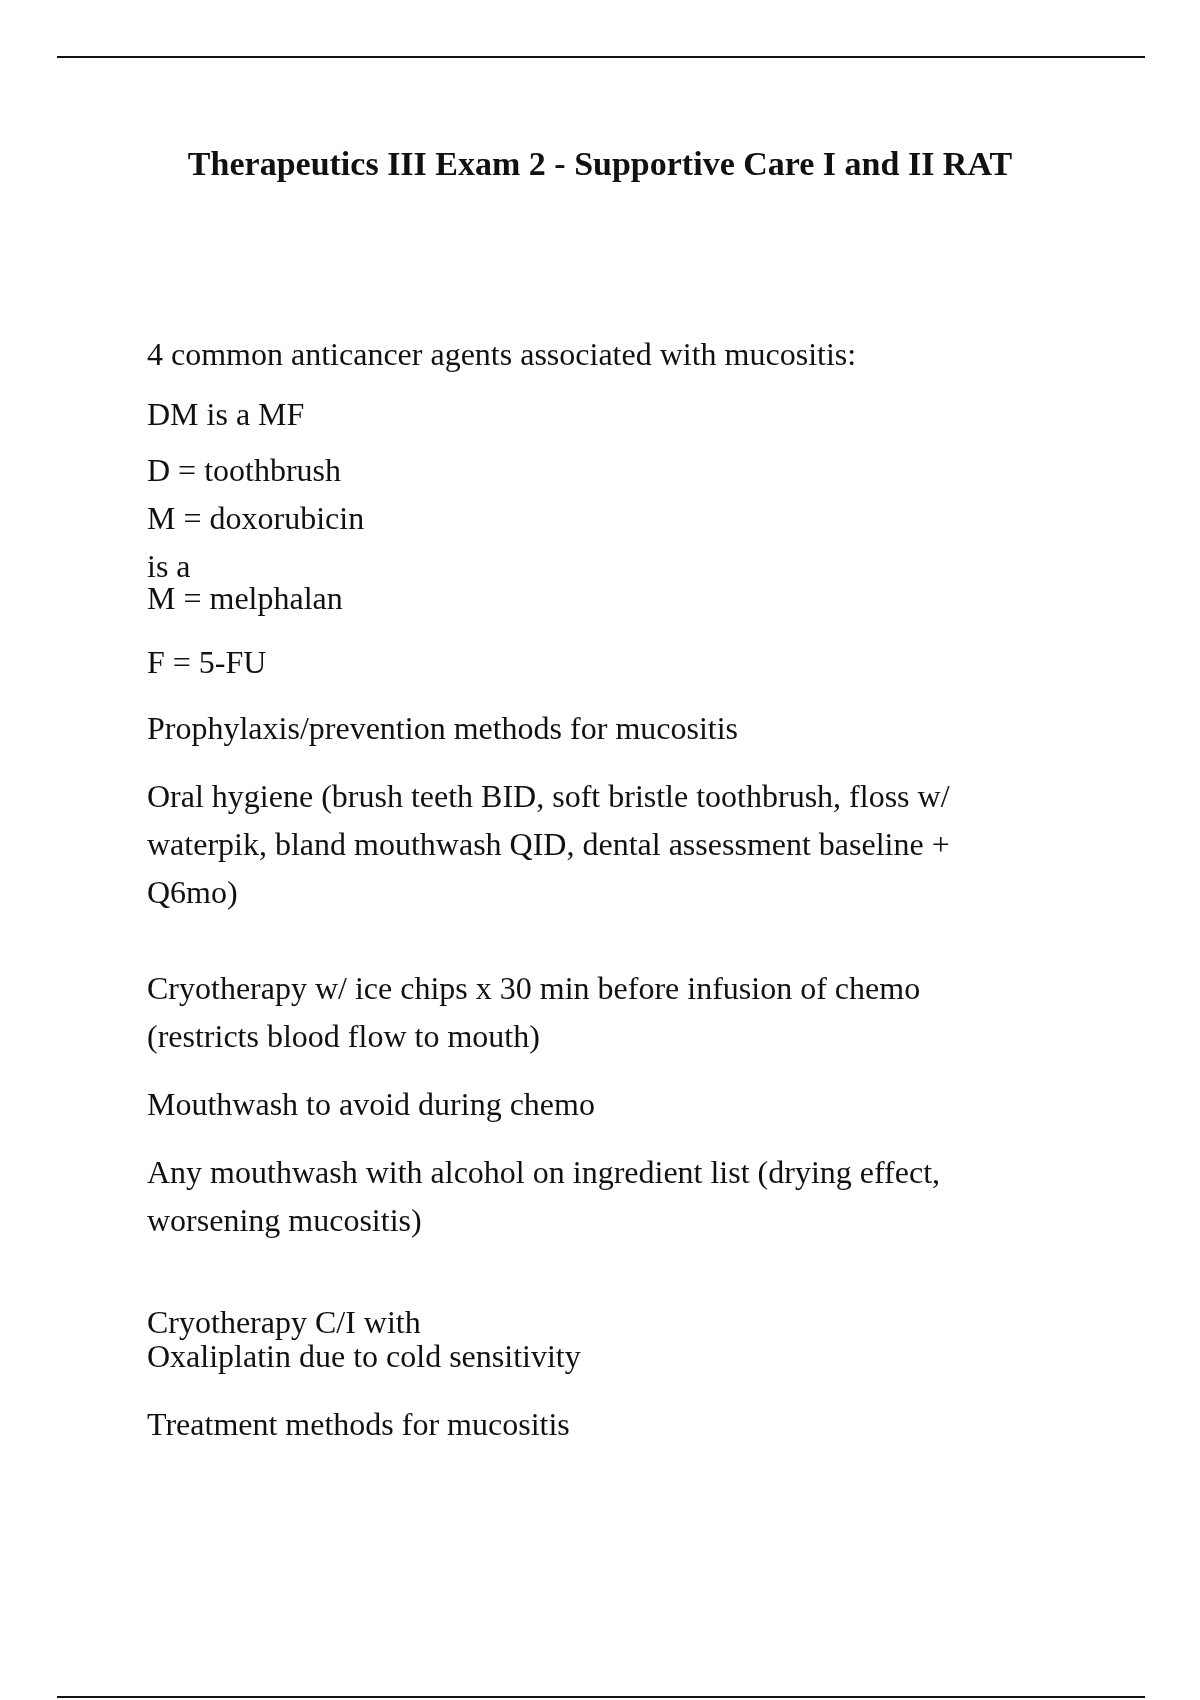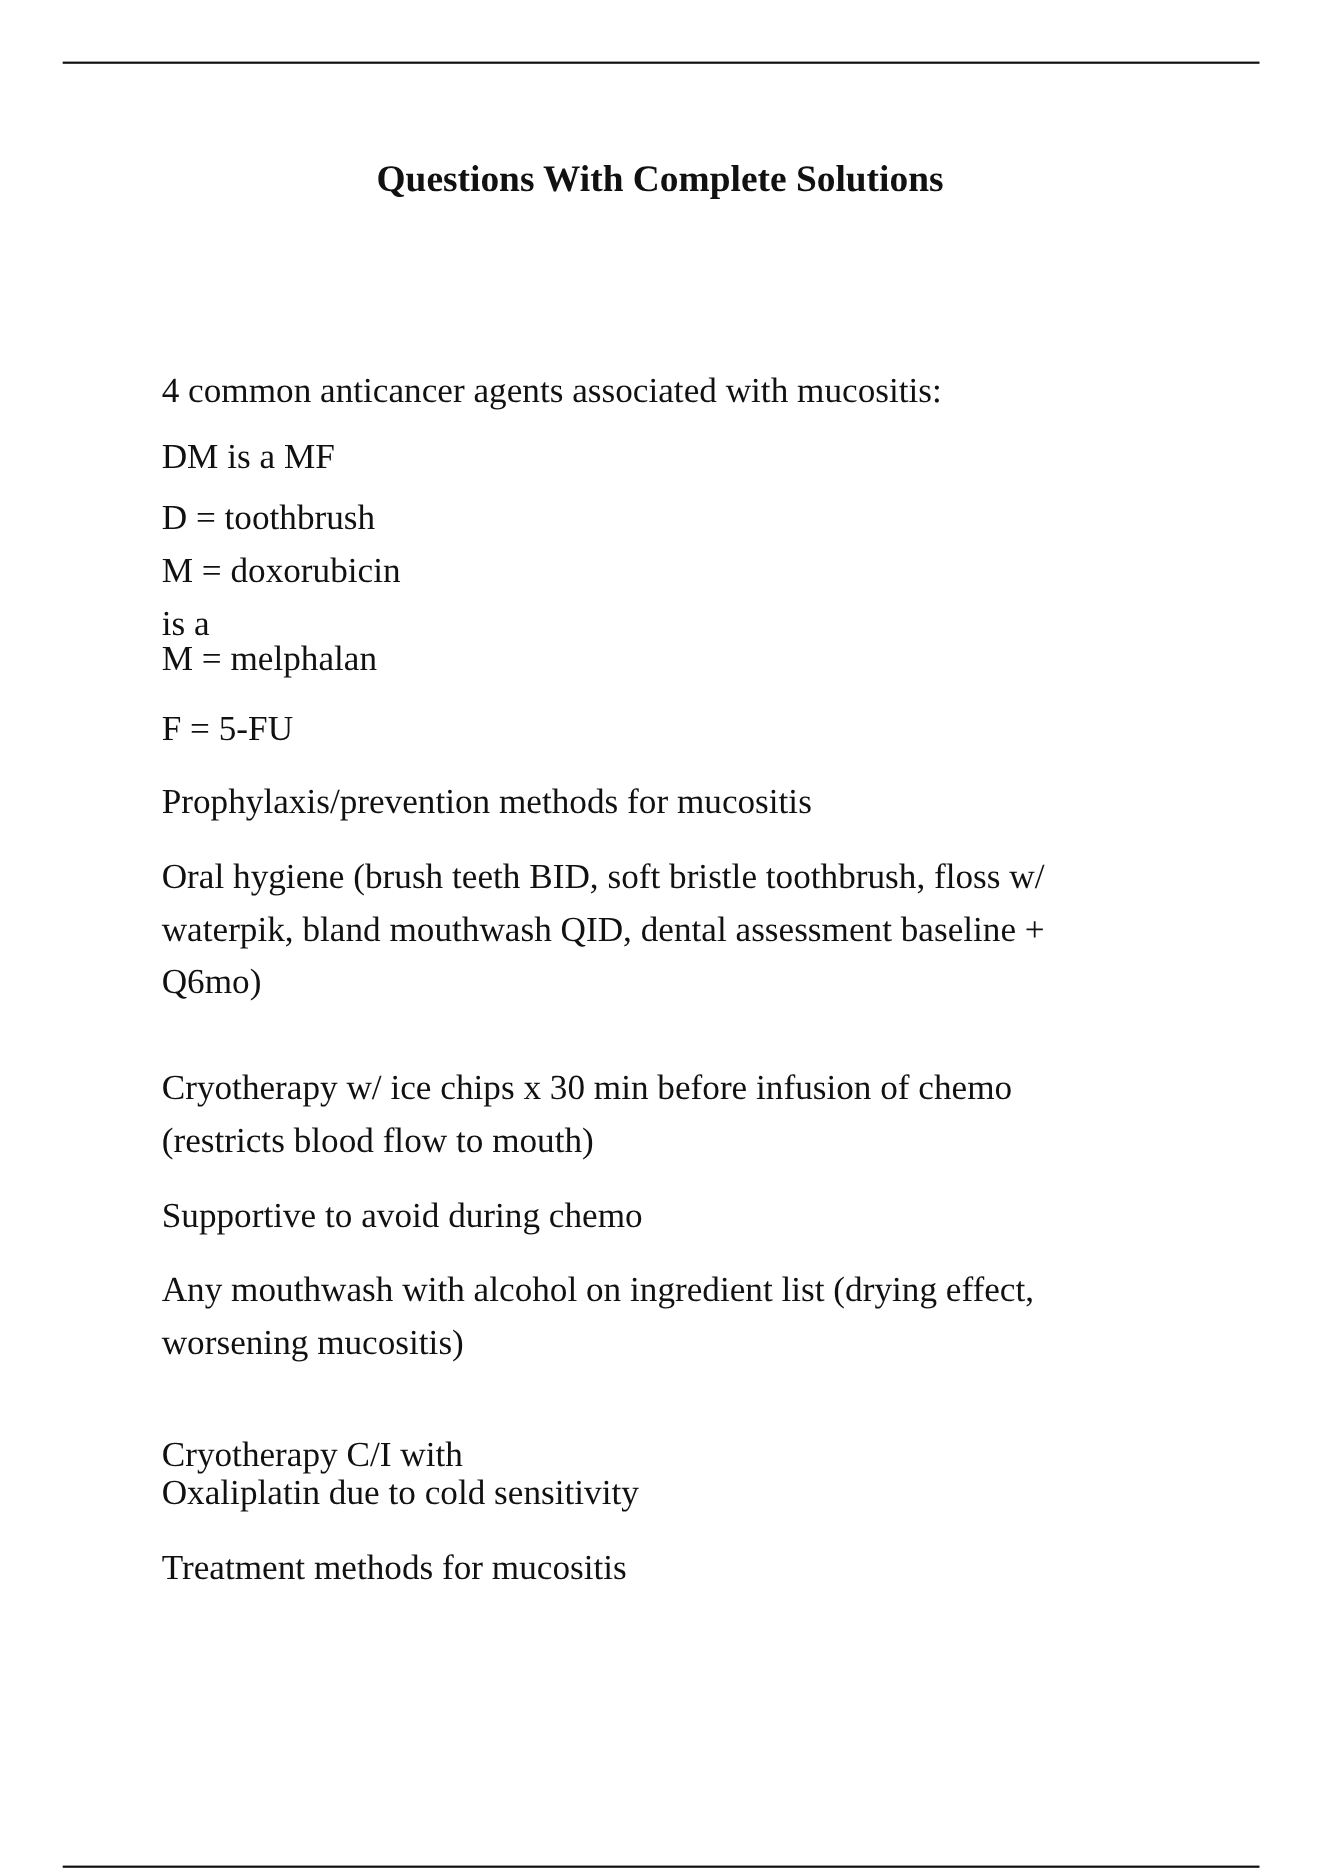--- a/index.html
+++ b/index.html
@@ -13,38 +13,38 @@
     .title div { display:block; }
     .content { position:absolute; left:147px; top:330px; width:940px; font-size:32px; line-height:48px; }
     .line { position:absolute; left:0; white-space:nowrap; }
   </style>
 </head>
 <body>
 
 <div class="rule top"></div>
 
 <div class="title">
-  <div>Questions With Complete Solutions</div>
+  <div>Therapeutics III Exam 2 - Supportive Care I and II RAT</div>
 </div>
 
 <div class="content">
   <div class="line" style="top:0px">4 common anticancer agents associated with mucositis:</div>
   <div class="line" style="top:60px">DM is a MF</div>
   <div class="line" style="top:116px">D = toothbrush</div>
   <div class="line" style="top:164px">M = doxorubicin</div>
   <div class="line" style="top:212px">is a</div>
   <div class="line" style="top:244px">M = melphalan</div>
   <div class="line" style="top:308px">F = 5-FU</div>
   <div class="line" style="top:374px">Prophylaxis/prevention methods for mucositis</div>
   <div class="line" style="top:442px">Oral hygiene (brush teeth BID, soft bristle toothbrush, floss w/</div>
   <div class="line" style="top:490px">waterpik, bland mouthwash QID, dental assessment baseline +</div>
   <div class="line" style="top:538px">Q6mo)</div>
   <div class="line" style="top:634px">Cryotherapy w/ ice chips x 30 min before infusion of chemo</div>
   <div class="line" style="top:682px">(restricts blood flow to mouth)</div>
-  <div class="line" style="top:750px">Supportive to avoid during chemo</div>
+  <div class="line" style="top:750px">Mouthwash to avoid during chemo</div>
   <div class="line" style="top:818px">Any mouthwash with alcohol on ingredient list (drying effect,</div>
   <div class="line" style="top:866px">worsening mucositis)</div>
   <div class="line" style="top:968px">Cryotherapy C/I with</div>
   <div class="line" style="top:1002px">Oxaliplatin due to cold sensitivity</div>
   <div class="line" style="top:1070px">Treatment methods for mucositis</div>
 </div>
 
 <div class="rule bottom"></div>
 
 </body></html>

